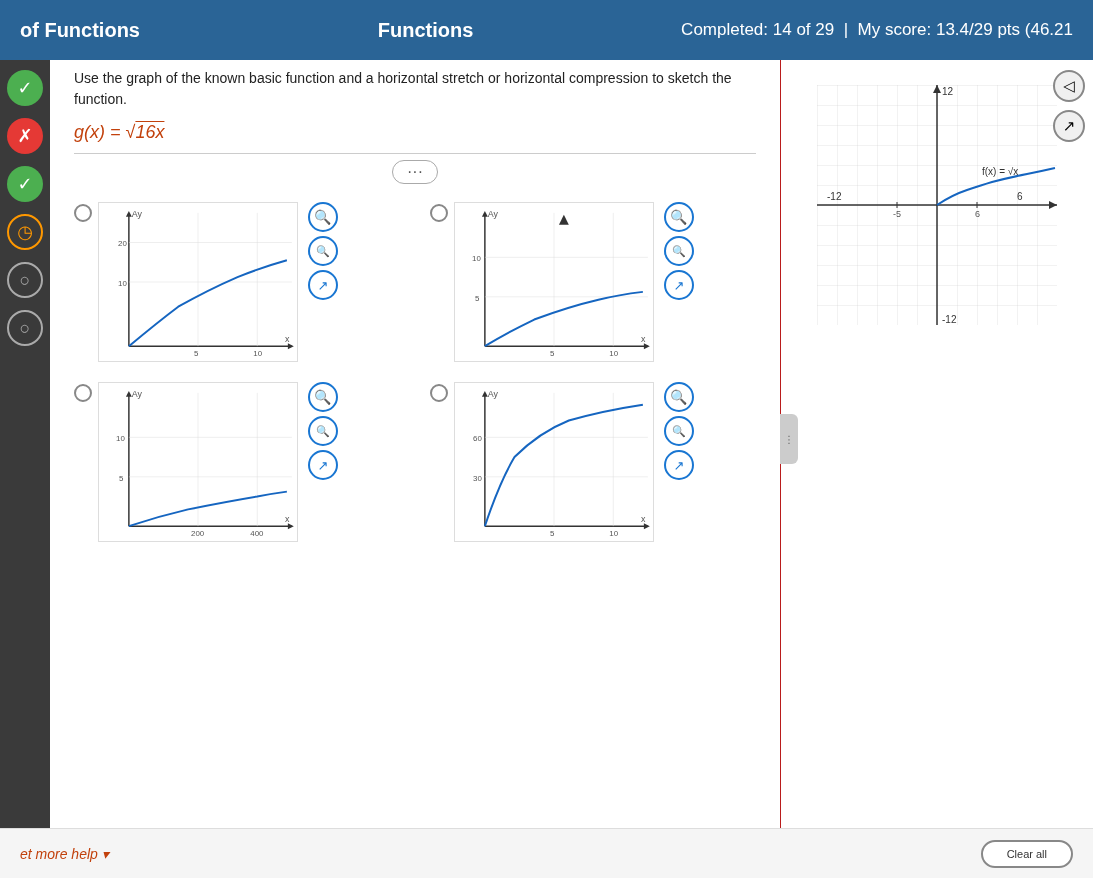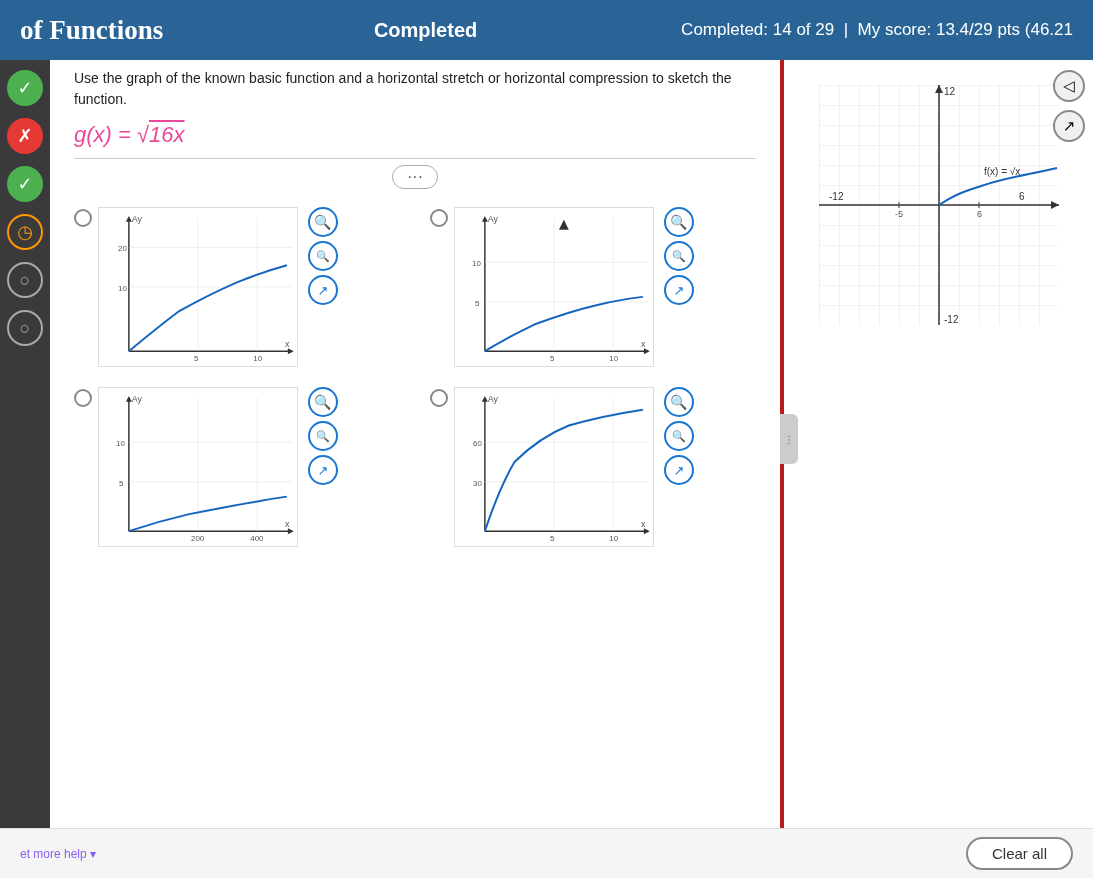--- a/index.html
+++ b/index.html
@@ -8,24 +8,23 @@
     
     .header {
       display: flex;
       align-items: center;
       background: #2a6496;
       height: 60px;
       padding: 0 20px;
       color: white;
     }
     .header-title {
-      font-size: 27px;
+      font-size: 20px;
       font-weight: bold;
       min-width: 150px;
-      font-family: Liberation Serif, serif;
     }
     .header-center {
       flex: 1;
       text-align: center;
       font-size: 20px;
       font-weight: bold;
     }
     .header-right {
       font-size: 17px;
       white-space: nowrap;
@@ -73,24 +72,24 @@
       overflow: hidden;
     }
 
     .instructions {
       font-size: 14px;
       line-height: 1.5;
       color: #222;
       margin-bottom: 12px;
     }
     .formula {
-      font-size: 22px;
+      font-size: 18px;
       font-style: italic;
       margin-bottom: 8px;
-      color: #ec4899;
+      color: #c2410c;
     }
 
     .divider-line {
       border: none;
       border-top: 1px solid #ccc;
       margin: 10px 0 6px 0;
       width: 100%;
     }
 
     .dots-btn {
@@ -180,21 +179,21 @@
     }
 
     
     .right-panel {
       position: absolute;
       right: 0;
       top: 60px;
       width: 313px;
       height: 818px;
       background: white;
-      border-left: 4px solid #b91c1c;
+      border-left: 1px solid #b91c1c;
       display: flex;
       flex-direction: column;
       align-items: stretch;
     }
 
     .graph-display-area {
       flex: 1;
       display: flex;
       flex-direction: column;
       align-items: center;
@@ -251,48 +250,49 @@
       width: 1093px;
       height: 50px;
       background: #f5f5f5;
       border-top: 1px solid #ddd;
       display: flex;
       align-items: center;
       justify-content: space-between;
       padding: 0 20px;
     }
     .get-help-link {
-      color: #8b5cf6;
-      font-size: 12px;
+      color: #c2410c;
+      font-size: 14px;
       cursor: pointer;
       text-decoration: none;
+      font-style: italic;
     }
     .clear-all-btn {
       border: 2px solid #888;
       border-radius: 20px;
       padding: 6px 24px;
       background: white;
-      font-size: 15px;
+      font-size: 11px;
       cursor: pointer;
       color: #333;
     }
 
     
     .grid-line { stroke: #ddd; stroke-width: 0.5; }
     .axis-line { stroke: #333; stroke-width: 1.5; }
     .curve-line { stroke: #1565c0; stroke-width: 2; fill: none; }
     .axis-label { font-size: 9px; fill: #555; }
     .tick-label { font-size: 8px; fill: #555; }
   </style>
 </head>
 <body>
 
 <div class="header">
   <div class="header-title">of Functions</div>
-  <div class="header-center">Completed</div>
+  <div class="header-center">Functions</div>
   <div class="header-right">
     <span>Completed: 14 of 29</span>
     &nbsp;|&nbsp;
     <span>My score:</span>
     <span>13.4/29 pts (46.21</span>
   </div>
 </div>
 
 <div class="left-sidebar">
   <div class="sidebar-icon green">✓</div>

